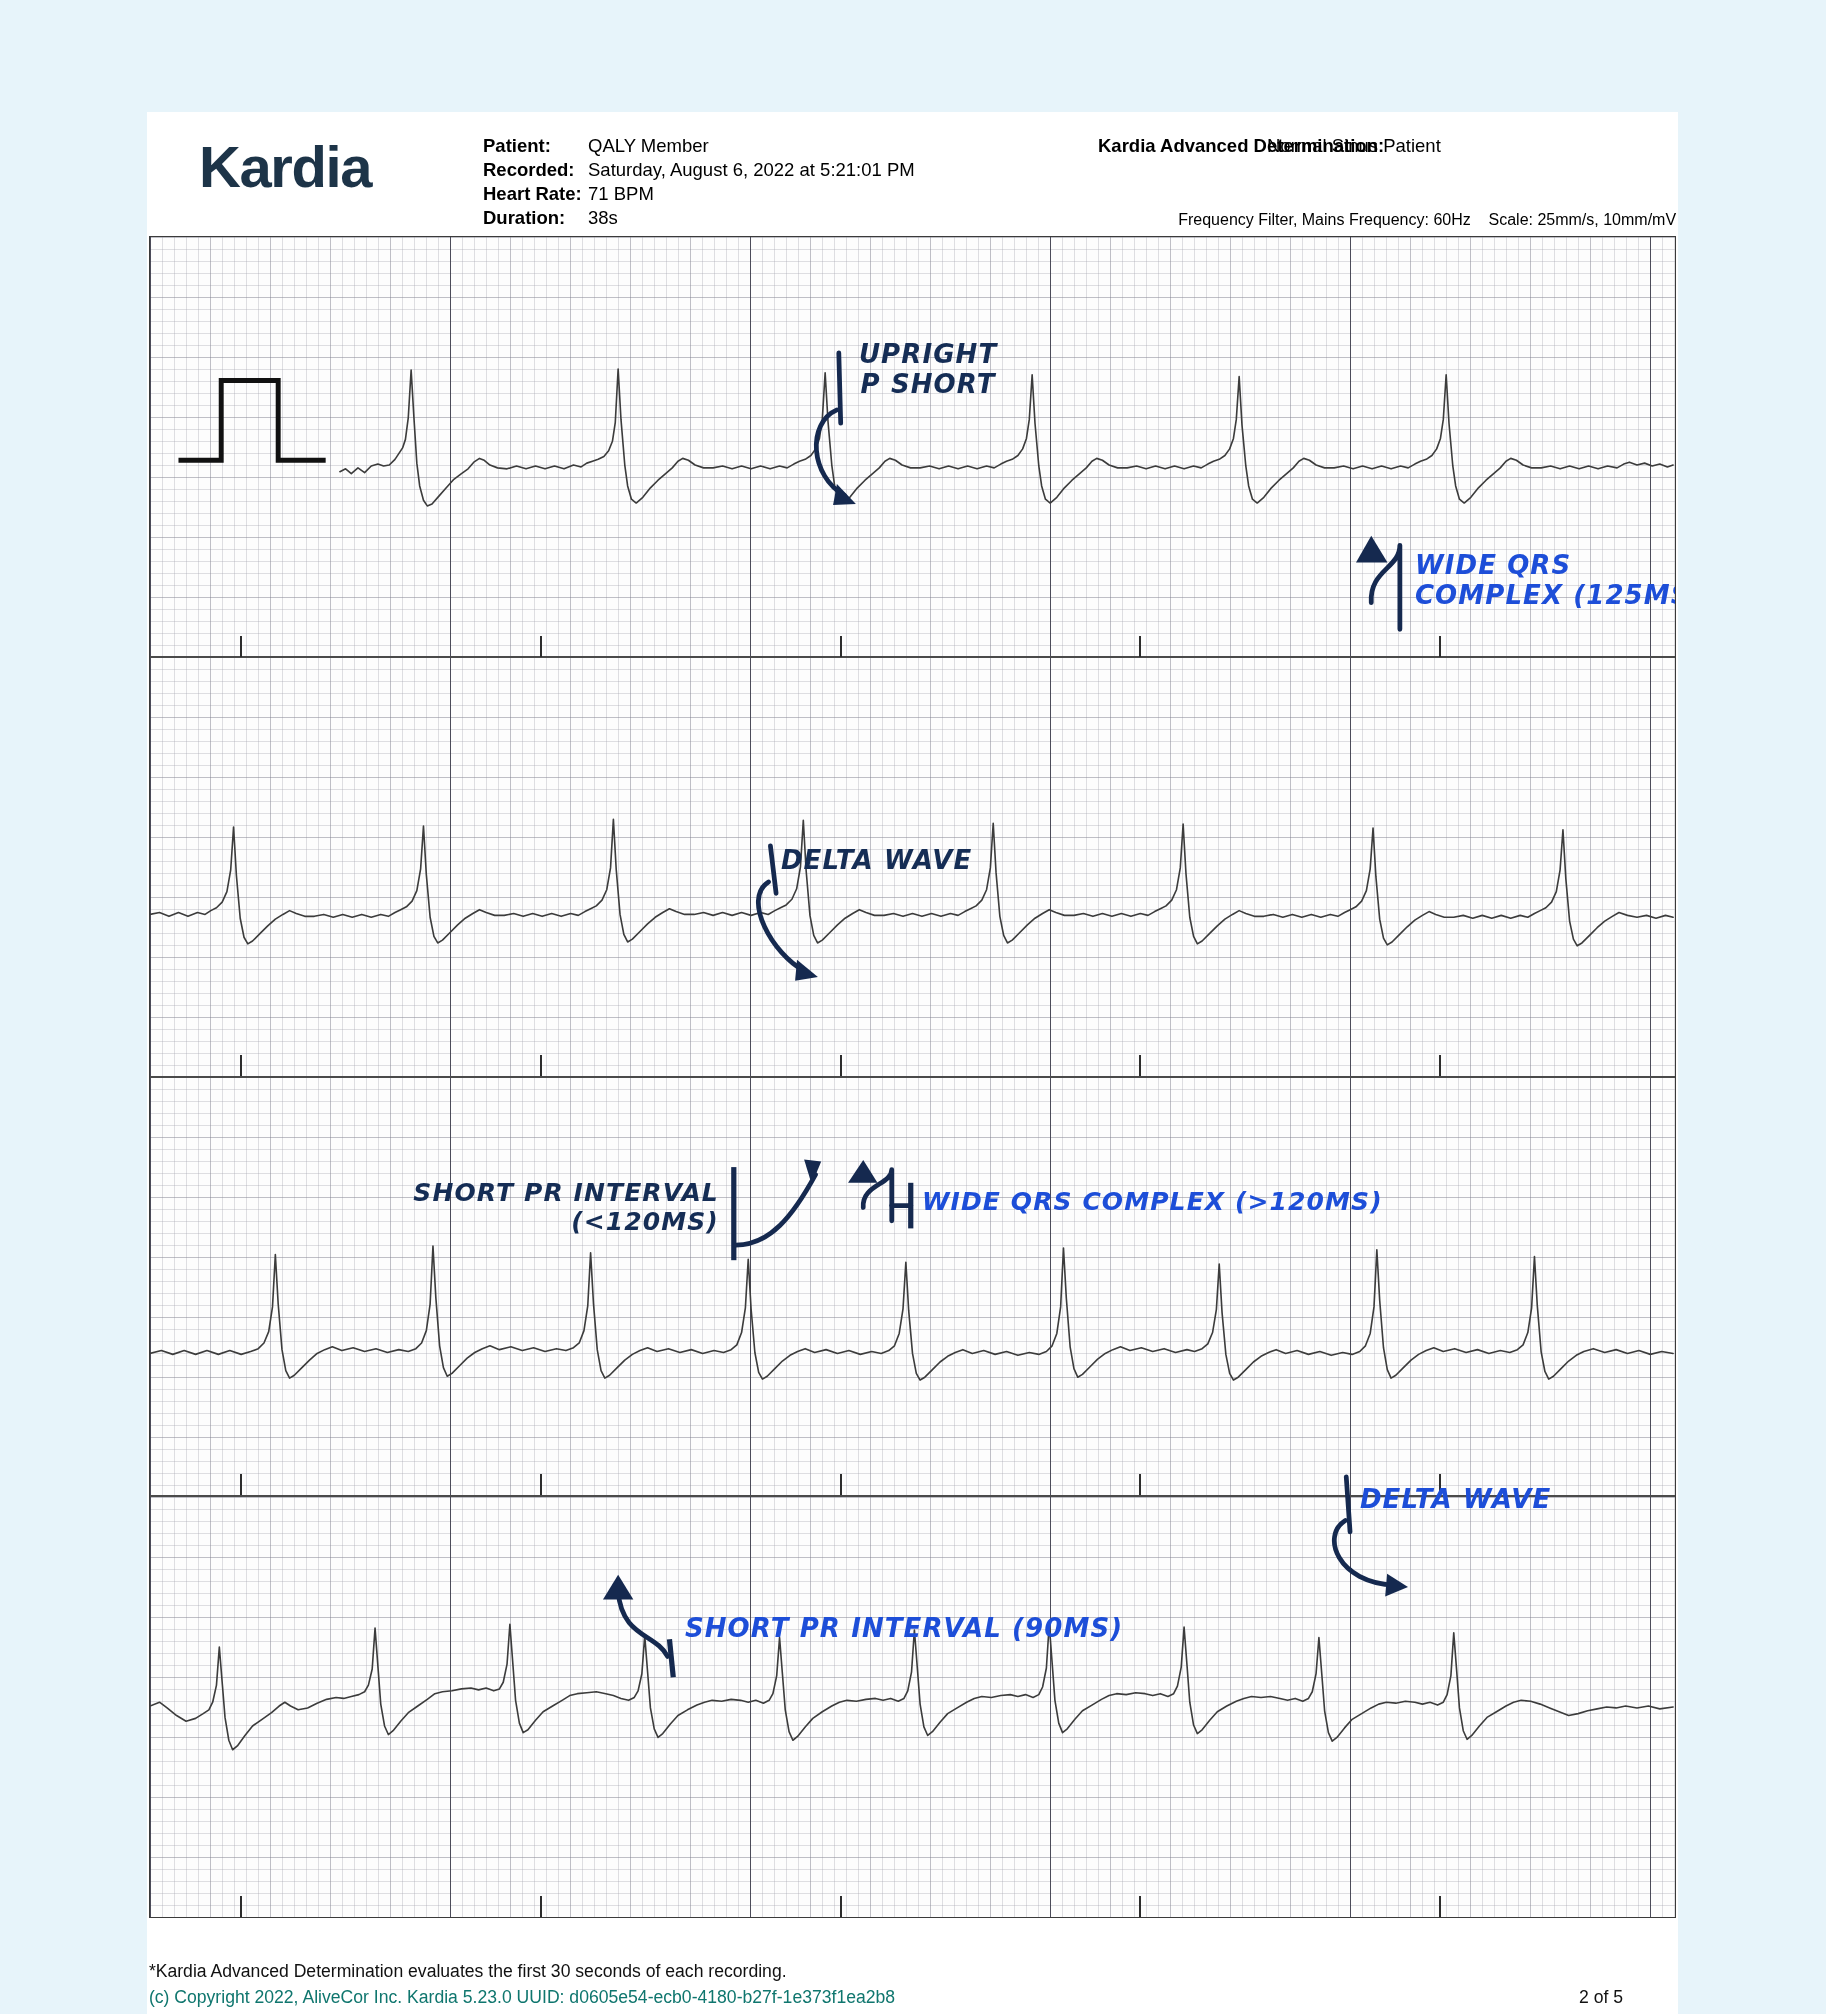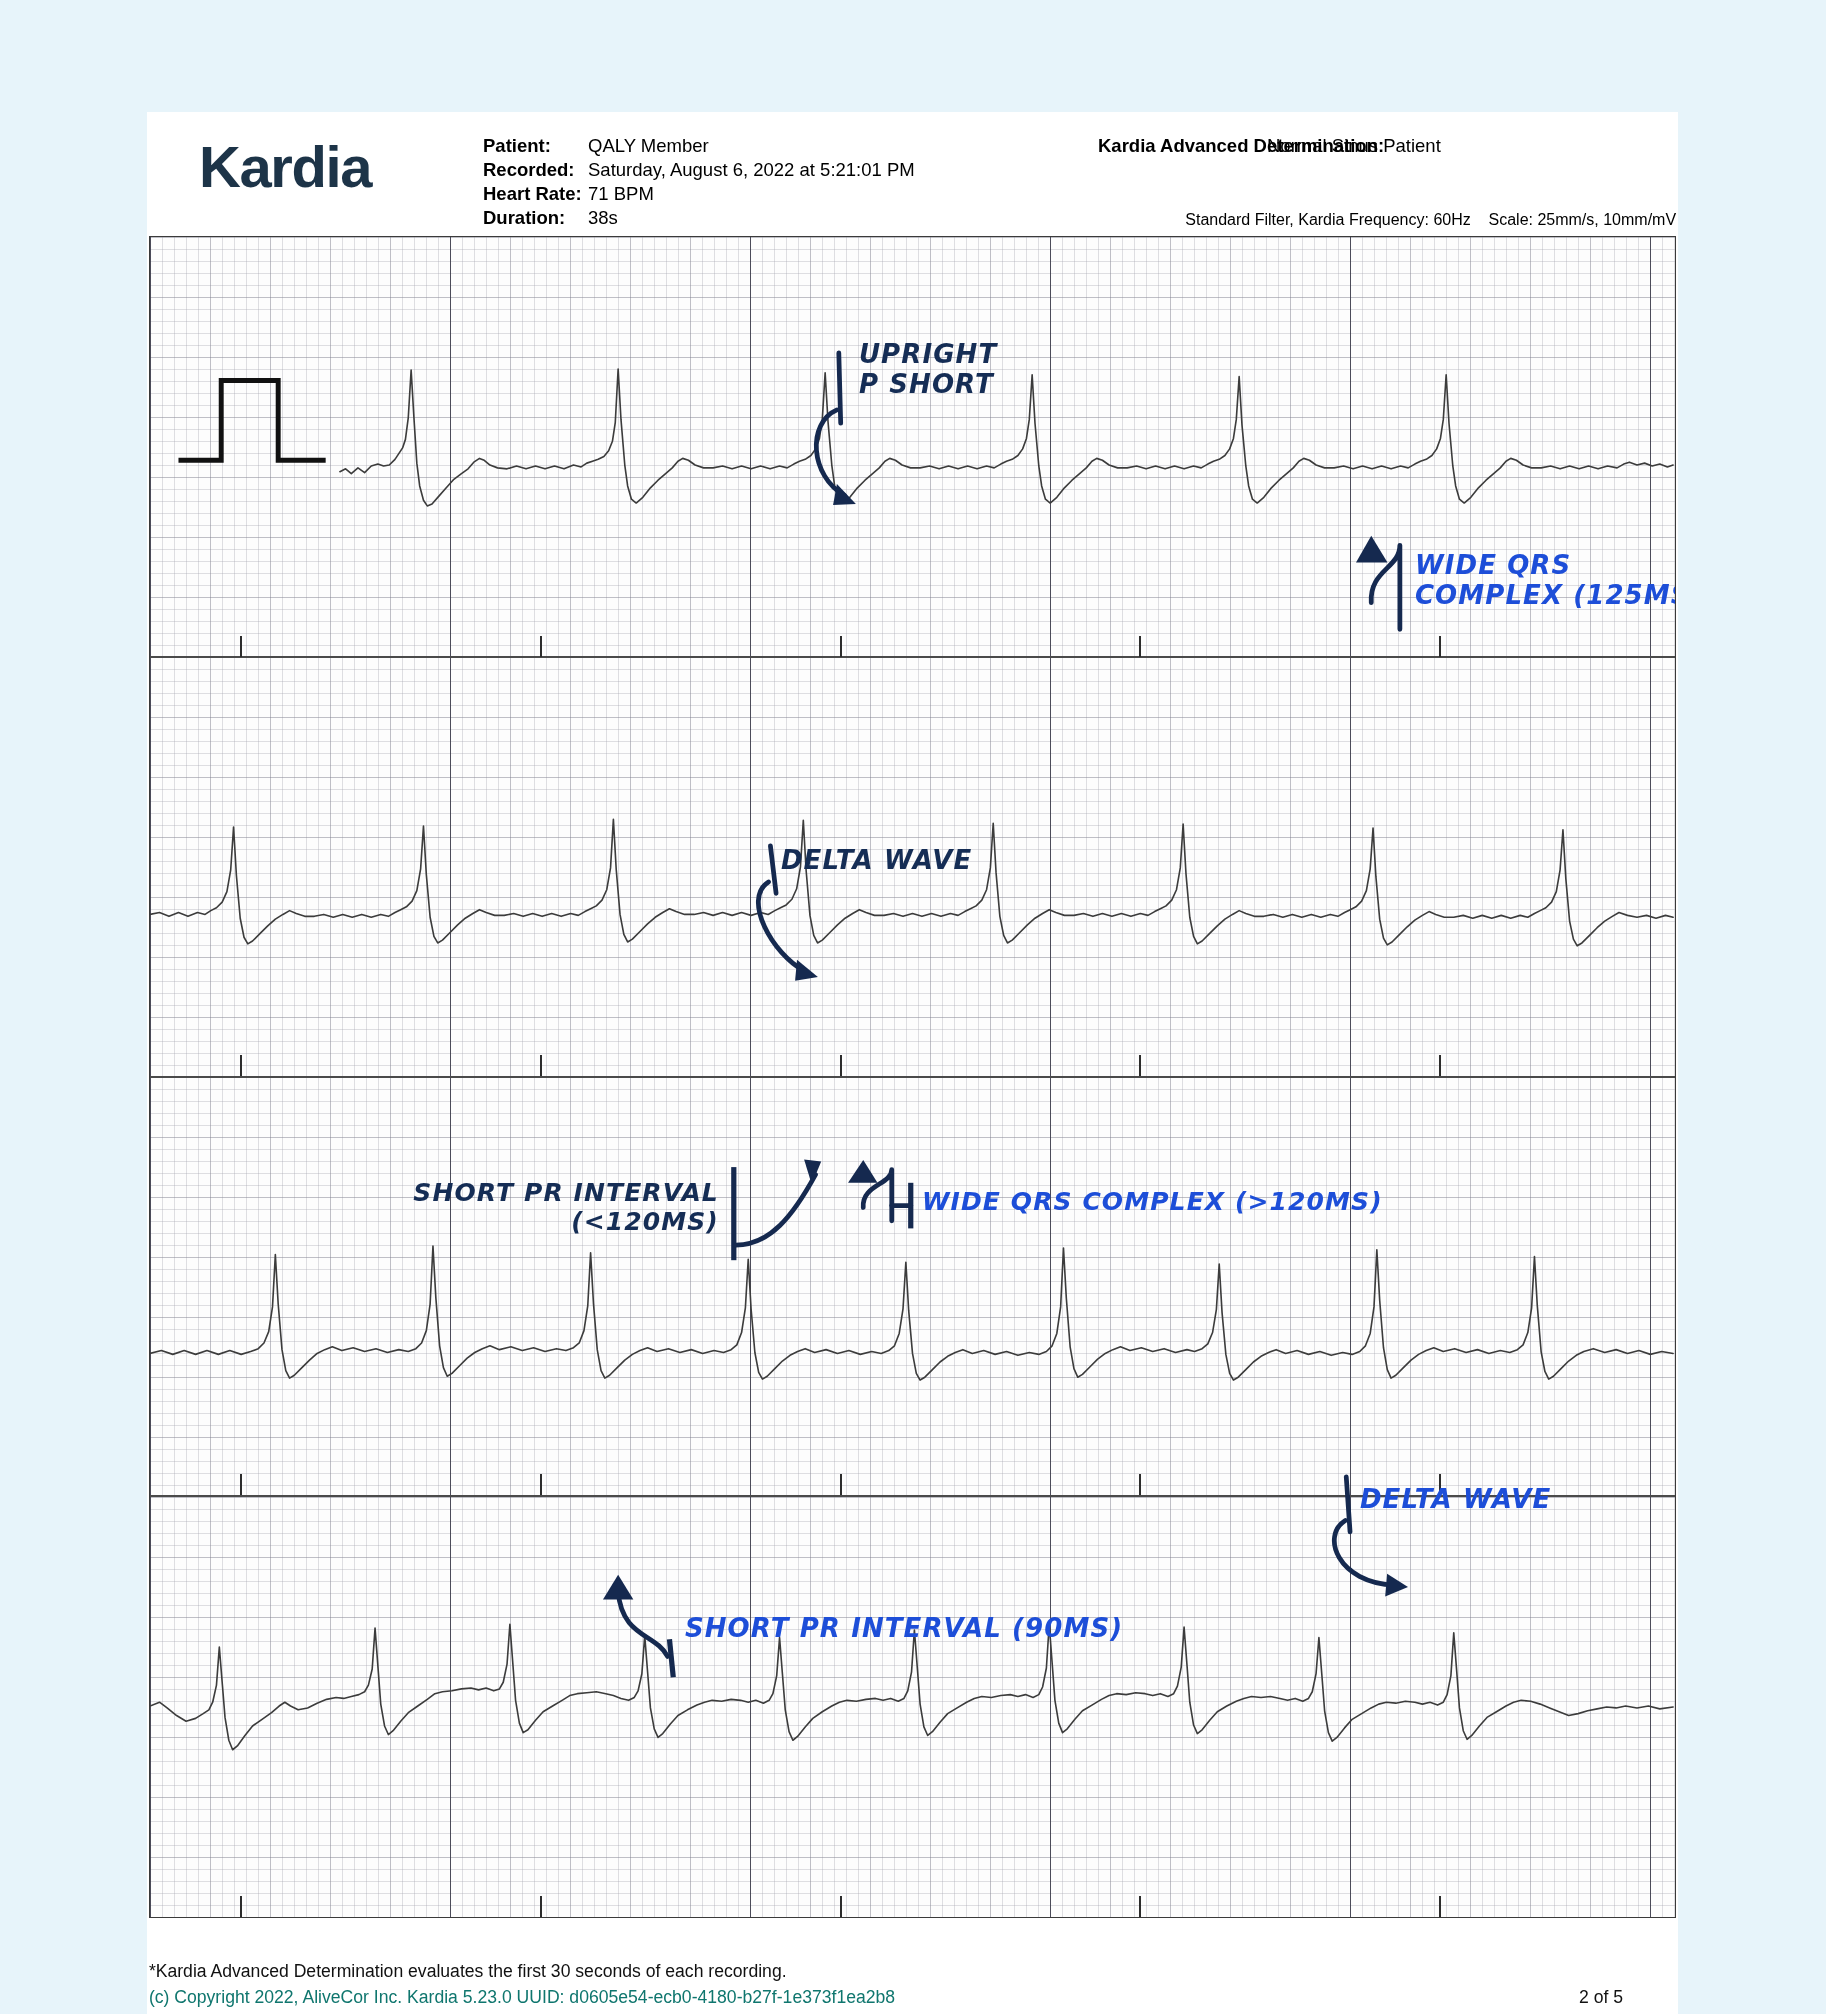--- a/index.html
+++ b/index.html
@@ -80,21 +80,21 @@
   
   .anno{
     position:absolute;
     font-family:"DejaVu Sans",sans-serif;
     font-weight:bold;font-style:italic;
     letter-spacing:1.1px;
     line-height:1.14;
     white-space:pre;
     pointer-events:none;
   }
-  .anno.navy{color:#152d55;}
+  .anno.navy{color:#152d55;text-align:center;}
   .anno.black{color:#1d4ed8;}
   .annosvg{position:absolute;overflow:visible;pointer-events:none;}
   .arrow{fill:none;stroke:#15294f;stroke-width:5;stroke-linecap:round;stroke-linejoin:round;}
   .arrowhead{fill:#15294f;}
   .bartick{fill:none;stroke:#15294f;stroke-width:5.5;stroke-linecap:butt;}
 
   
   #foot{position:absolute;left:0;bottom:0;width:1531px;height:57px;}
   .footline{position:absolute;left:1.9px;font-size:17.6px;color:#111;white-space:nowrap;}
   #foot1{top:3.8px;}
@@ -127,21 +127,21 @@
         <span class="kvlab">Duration:</span>
         <span class="kvval">38s</span>
       </div>
     </div>
 
     <div class="kv" id="detBlock">
       <span id="detLab">Kardia Advanced Determination:</span><span id="detVal">Normal Sinus Patient</span>
     </div>
 
     <div id="filterline">
-      <span>Standard Filter, Kardia Frequency: 60Hz</span>
+      <span>Frequency Filter, Mains Frequency: 60Hz</span>
       <span>Scale: 25mm/s, 10mm/mV</span>
     </div>
   </div>
 
   <div id="sheet">
 
     <div class="gridfine"></div>
     <div class="gridmid"></div>
     <div class="gridmajor"></div>
 

